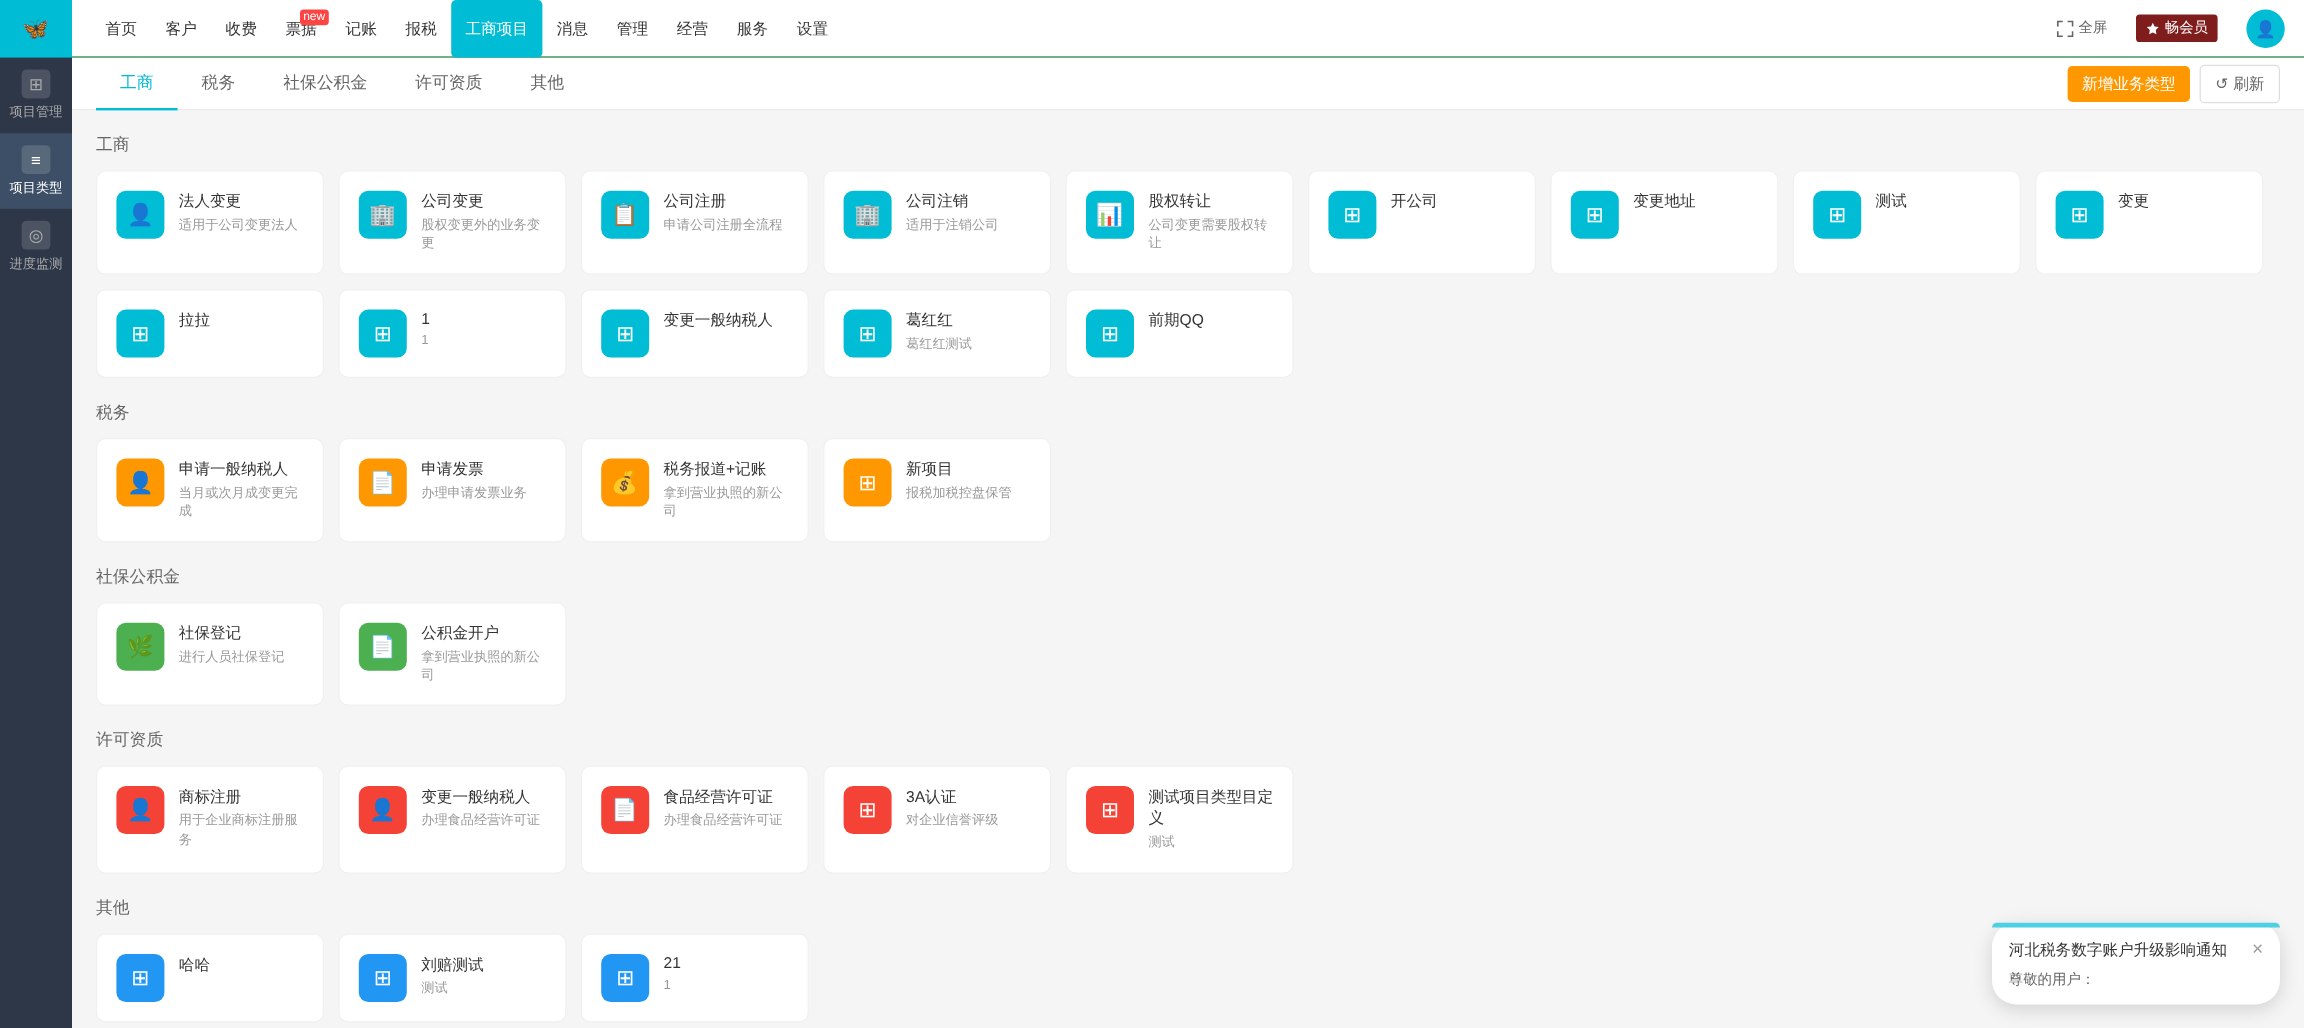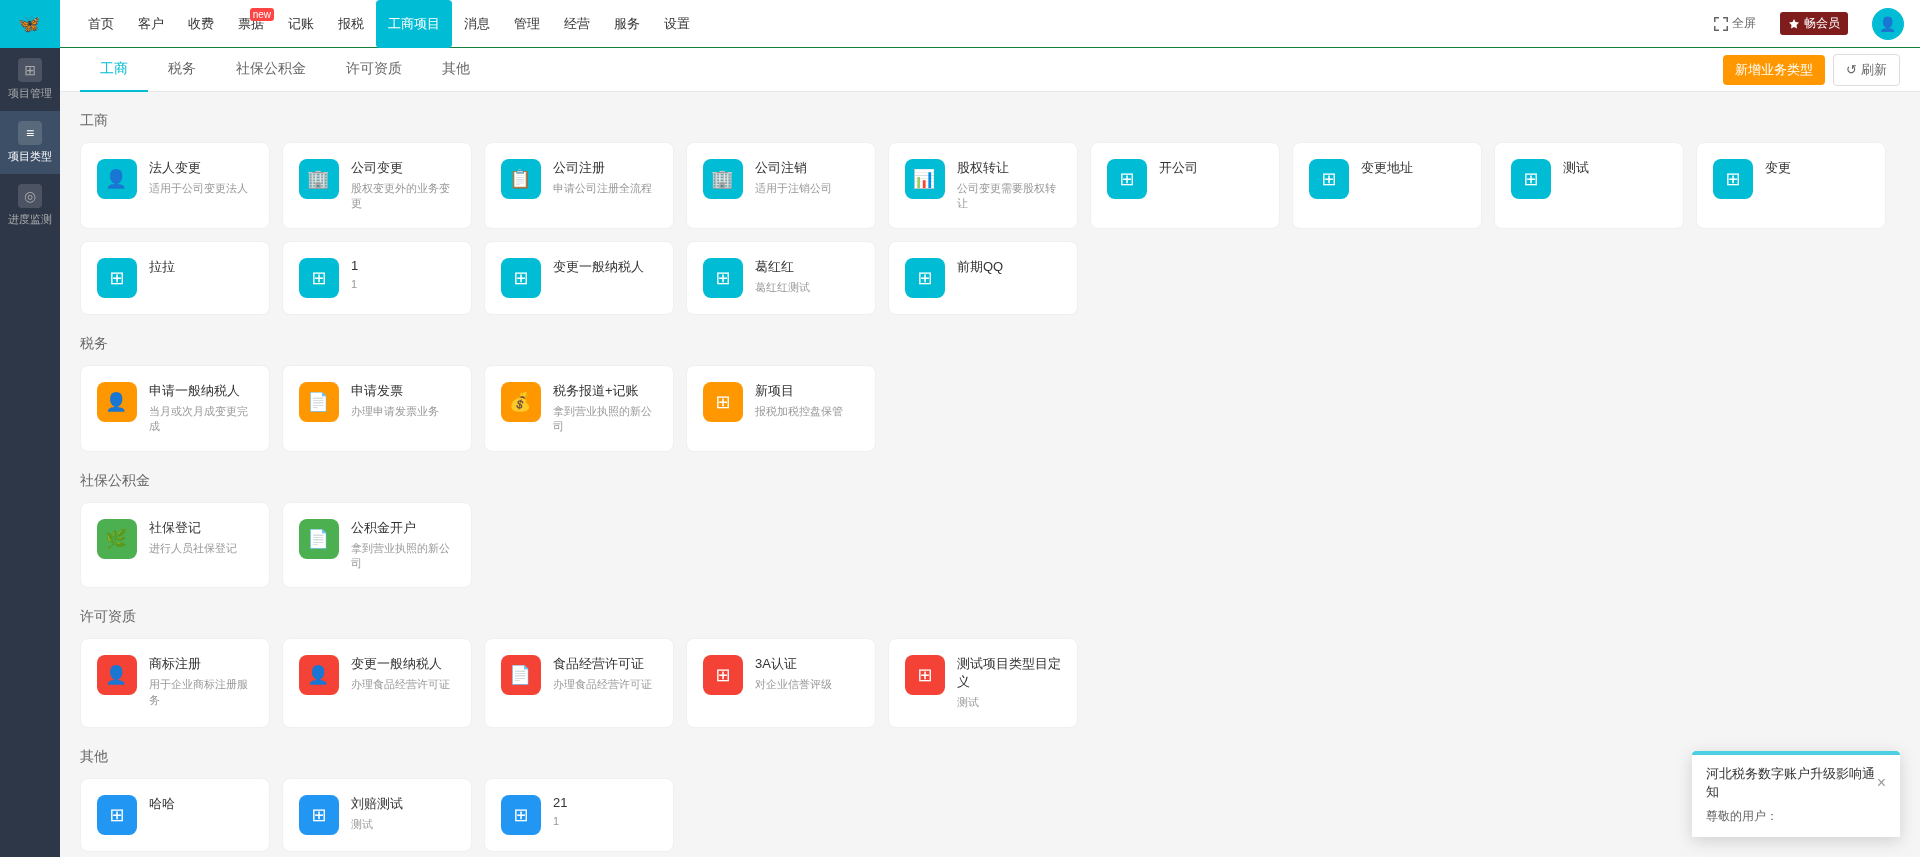--- a/index.html
+++ b/index.html
@@ -237,23 +237,23 @@
       font-size: 11px;
       color: #999;
       line-height: 1.4;
     }
 
     
     .notification-popup {
       position: fixed;
       bottom: 20px;
       right: 20px;
-      width: 208px;
+      width: 240px;
       background: #fff;
-      border-radius: 0;
+      border-radius: 20px;
       box-shadow: 0 4px 16px rgba(0,0,0,0.15);
       padding: 12px 14px;
       font-size: 12px;
       color: #333;
       z-index: 300;
     }
     .notification-header {
       display: flex;
       align-items: center;
       justify-content: space-between;

